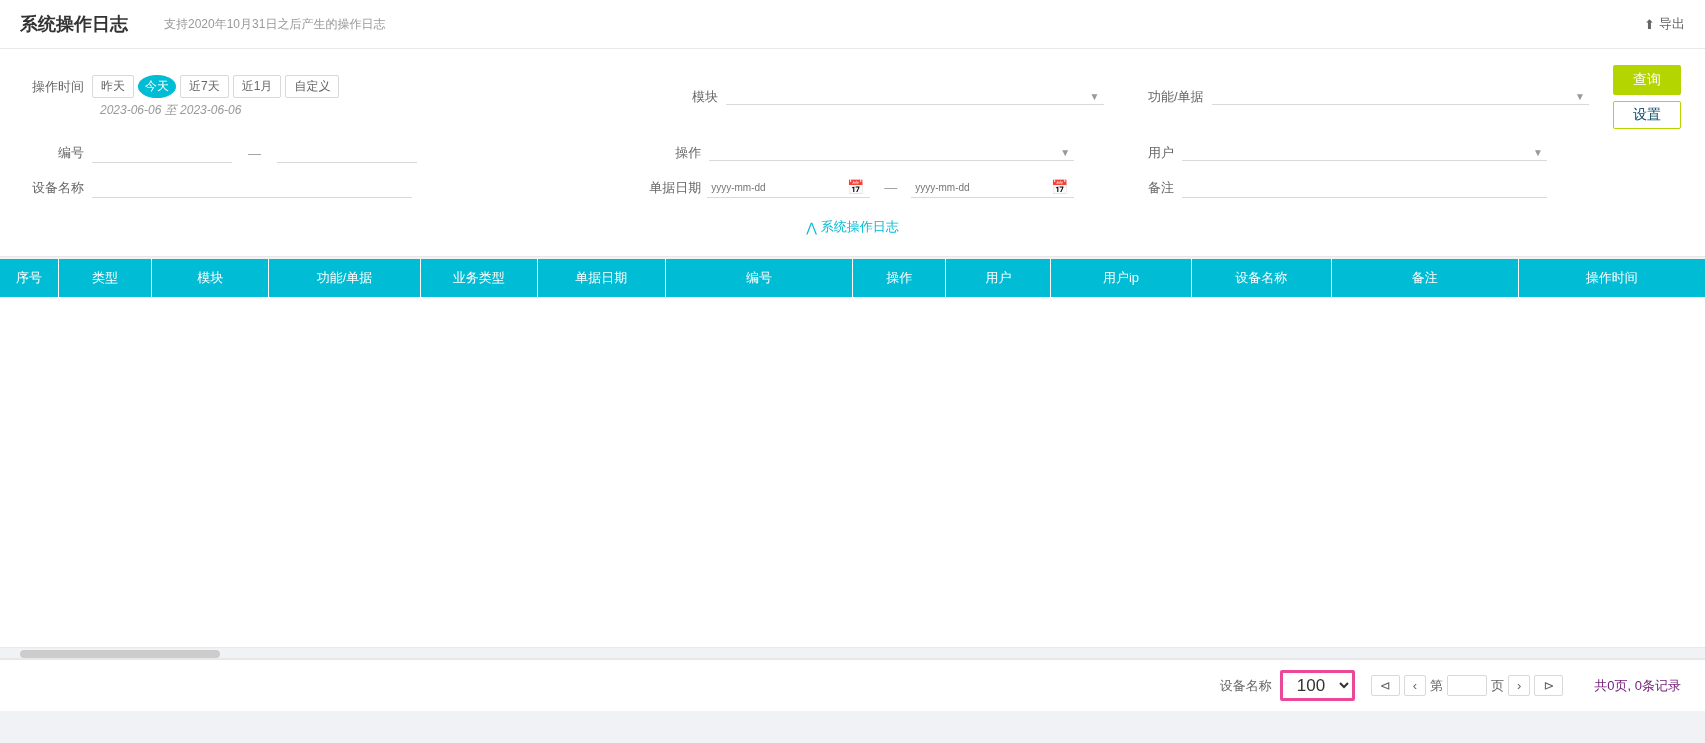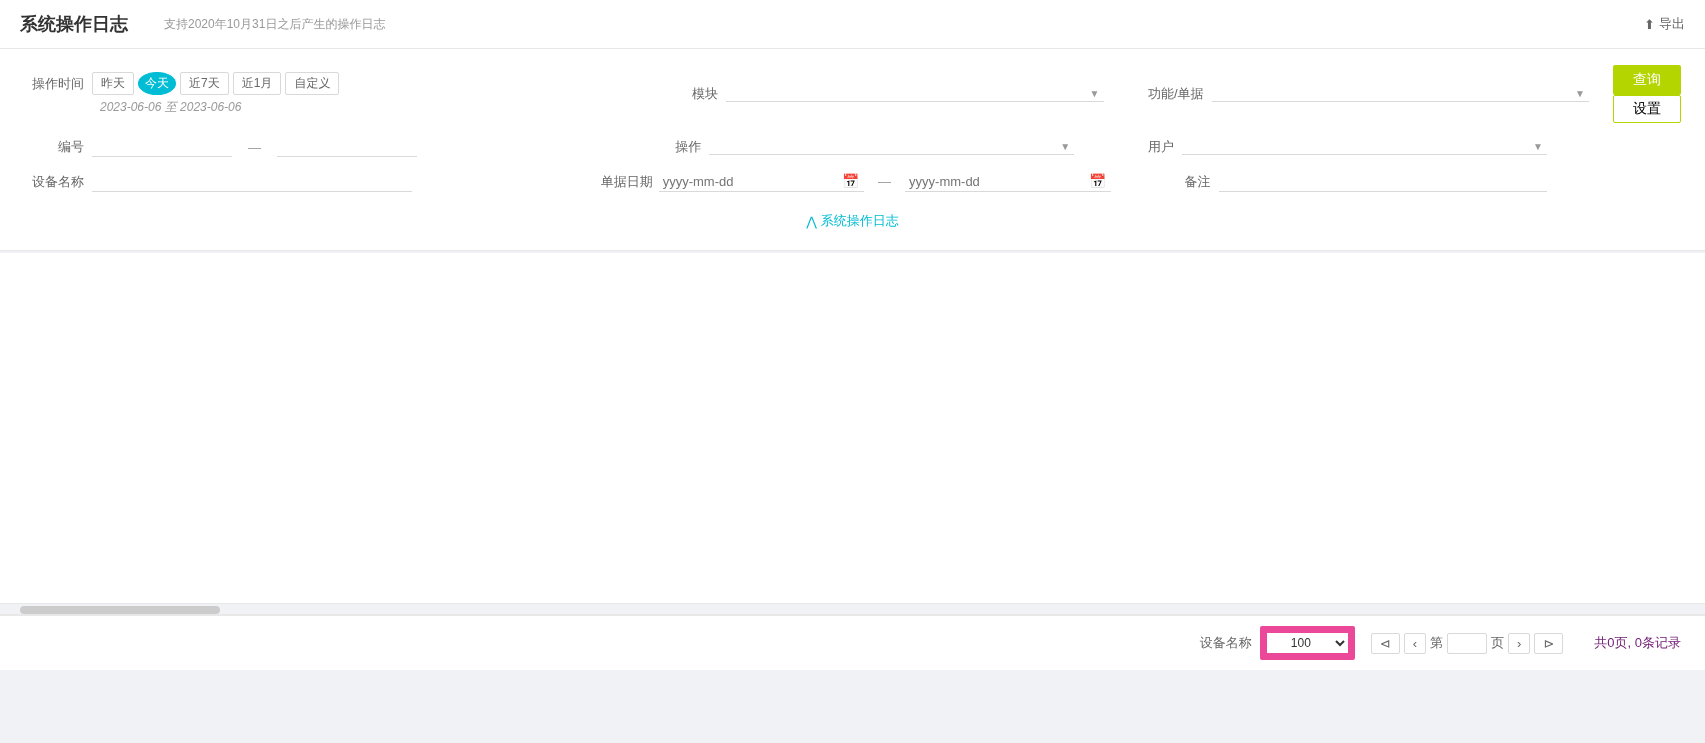--- a/index.html
+++ b/index.html
@@ -101,43 +101,44 @@
       align-items: center;
       border-bottom: 1px solid #d9d9d9;
       padding: 2px 4px;
       gap: 4px;
       flex: 1;
     }
     .date-input {
       border: none;
       outline: none;
       background: transparent;
-      font-size: 13px;
+      font-size: 10px;
       color: #ccc;
       min-width: 90px;
     }
     .calendar-icon { color: #00bcd4; font-size: 14px; cursor: pointer; }
 
     .action-btns {
       display: flex;
       flex-direction: column;
+      gap: 6px;
       margin-left: 24px;
     }
     .query-btn {
       background: #b5d500;
       color: #fff;
       border: none;
       padding: 6px 20px;
       cursor: pointer;
       font-size: 14px;
       border-radius: 2px;
     }
     .settings-btn {
       background: #fff;
-      color: #000000;
+      color: #0c4a6e;
       border: 1px solid #b5d500;
       padding: 4px 13px;
       cursor: pointer;
       font-size: 14px;
       border-radius: 2px;
     }
 
     .collapse-bar {
       display: flex;
       align-items: center;
@@ -206,24 +207,24 @@
       top: 2px;
       left: 20px;
     }
 
     .pagination {
       display: flex;
       align-items: center;
       gap: 4px;
     }
     .page-size-select {
-      border: 7px solid #ec4899;
-      border-radius: 2px;
-      padding: 2px 20px;
-      font-size: 12px;
+      border: 3px solid #ec4899;
+      border-radius: 2px;
+      padding: 2px 10px;
+      font-size: 17px;
       color: #333;
       cursor: pointer;
       background: #fff;
     }
     .page-nav-btn {
       background: none;
       border: 1px solid #d9d9d9;
       padding: 2px 8px;
       cursor: pointer;
       color: #666;
@@ -349,20 +350,41 @@
     <div style="width:110px; margin-left:24px;"></div>
   </div>
 
   <div class="collapse-bar">
     <span>⋀</span>
     <span>系统操作日志</span>
   </div>
 </div>
 
 <div class="table-section">
+  <table class="data-table">
+    <thead>
+      <tr>
+        <th style="width:50px;">序号</th>
+        <th style="width:80px;">类型</th>
+        <th style="width:100px;">模块</th>
+        <th style="width:130px;">功能/单据</th>
+        <th style="width:100px;">业务类型</th>
+        <th style="width:110px;">单据日期</th>
+        <th style="width:160px;">编号</th>
+        <th style="width:80px;">操作</th>
+        <th style="width:90px;">用户</th>
+        <th style="width:120px;">用户ip</th>
+        <th style="width:120px;">设备名称</th>
+        <th style="width:160px;">备注</th>
+        <th style="width:160px;">操作时间</th>
+      </tr>
+    </thead>
+    <tbody>
+    </tbody>
+  </table>
   <div class="empty-area"></div>
 </div>
 
 <div class="scrollbar-area">
   <div class="scrollbar-thumb"></div>
 </div>
 
 <div class="bottom-bar">
   <span>设备名称</span>
   <select class="page-size-select">

